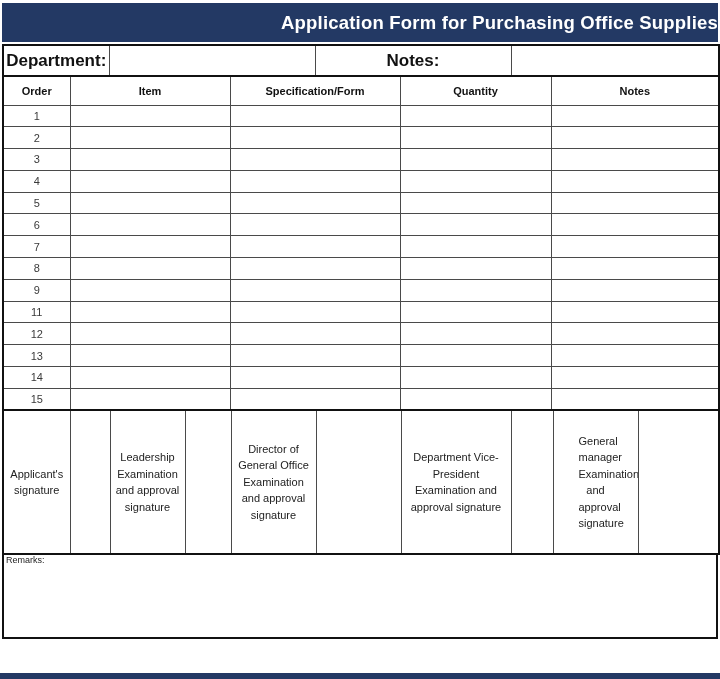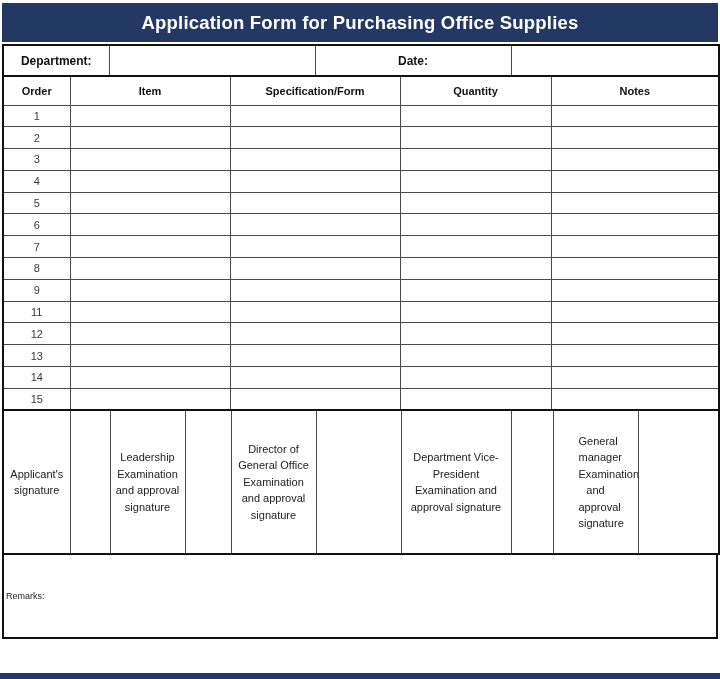--- a/index.html
+++ b/index.html
@@ -9,34 +9,34 @@
   .page {
     width: 720px; height: 679px;
     background: #ffffff;
     padding: 3px 2px 0 2px;
     display: flex; flex-direction: column;
     overflow: hidden;
   }
 
   .title-bar {
     height: 39px;
-    display: flex; align-items: center; justify-content: center;
+    display: flex; align-items: center; justify-content: flex-end;
     background: #233964;
   }
   .title-bar h1 {
     color: #ffffff; font-size: 18.5px; font-weight: 700; letter-spacing: .2px;
   }
 
   table { border-collapse: collapse; table-layout: fixed; width: 716px; }
   table { border: 2px solid #111111; }
   td, th { border: 1px solid #4a4a4a; background: #ffffff; overflow: hidden; }
 
   .meta-table { margin-top: 2px; }
   .meta-table td { height: 31px; vertical-align: middle; }
-  .meta-label { font-weight: 700; font-size: 12px; text-align: center; color: #111; }
+  .meta-label { font-weight: 700; font-size: 17px; text-align: center; color: #111; }
 
   .main-table { margin-top: -2px; }
   .main-table th {
     height: 29px; font-size: 11px; font-weight: 700; text-align: center;
     vertical-align: middle; color: #111;
   }
   .main-table td.order-cell {
     font-size: 11px; text-align: center; vertical-align: middle; color: #3a3a3a;
   }
   .main-table tr.item-row td { height: 21.8px; }
@@ -47,21 +47,21 @@
     font-size: 11px; line-height: 1.5; color: #222;
     padding: 0 3px;
   }
   .sig-table td.pad-wide { padding: 0 25px; }
 
   .remarks-box {
     margin-top: -2px;
     width: 716px; height: 86px;
     border: 2px solid #111111;
     background: #ffffff;
-    display: flex; align-items: center; justify-content: flex-start;
+    display: flex; justify-content: flex-start;
   }
   .remarks-box span { font-size: 9px; color: #1c1c1c; padding-left: 2px; }
 
   .bottom-bar {
     margin: 2px -2px 0 -2px;
     margin-top: auto;
     height: 6px; width: 720px;
     background: #233964;
   }
 </style>
@@ -78,21 +78,21 @@
     <colgroup>
         <col style="width:106px">
         <col style="width:206px">
         <col style="width:196px">
         <col style="width:208px">
       </colgroup>
     <tbody>
         <tr>
       <td class="meta-label">Department:</td>
       <td></td>
-      <td class="meta-label">Date:</td>
+      <td class="meta-label">Notes:</td>
       <td></td>
     </tr>
   </tbody>
     </table>
 
   <table class="main-table">
     <colgroup>
         <col style="width:67px">
         <col style="width:160px">
         <col style="width:170px">

